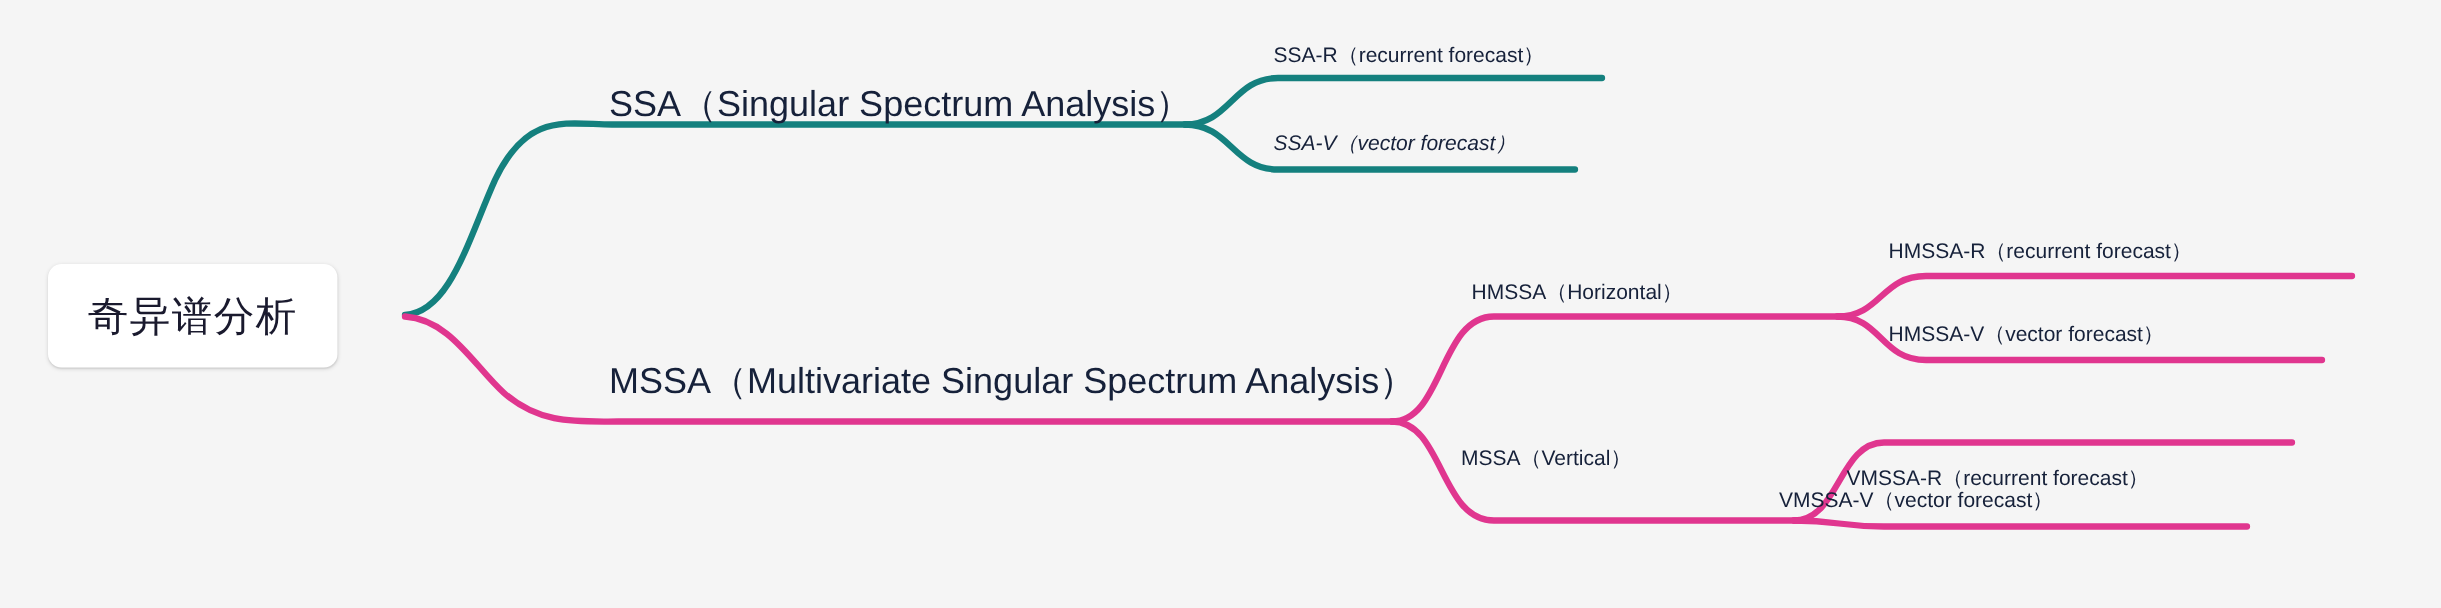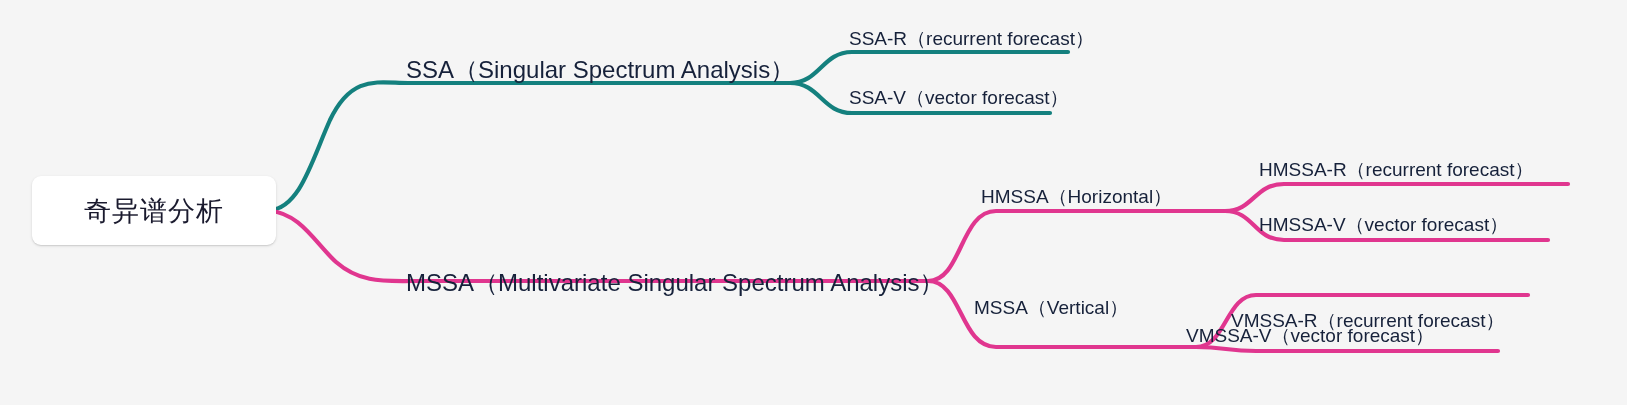--- a/index.html
+++ b/index.html
@@ -26,39 +26,39 @@
     top: 0;
     left: 0;
     width: 1627px;
     height: 405px;
     pointer-events: none;
   }
   .root-node {
     position: absolute;
     left: 32px;
     top: 176px;
-    width: 244px;
+    width: 193px;
     height: 69px;
     background: #ffffff;
     border-radius: 9px;
     box-shadow: 0 1px 3px rgba(0,0,0,0.13), 0 1px 1px rgba(0,0,0,0.07);
     display: flex;
     align-items: center;
     justify-content: center;
     box-sizing: border-box;
   }
   .root-label {
     font-size: 27px;
     color: #1a1a2e;
     letter-spacing: 1px;
     font-family: "DejaVu Sans", "Liberation Sans", sans-serif;
   }
   .node-label {
     position: absolute;
-    font-size: 19px;
+    font-size: 14px;
     color: #16213a;
     white-space: nowrap;
     line-height: 1;
   }
   .node-label.lvl1 {
     font-size: 24px;
   }
 </style>
 </head>
 <body>
@@ -89,29 +89,29 @@
   </svg>
 
   <div class="root-node">
     <span class="root-label">奇异谱分析</span>
   </div>
 
   <div class="node-label lvl1" style="left:406px; top:58px;">
     <span>SSA（Singular Spectrum Analysis）</span>
   </div>
 
-  <div class="node-label lvl1" style="left:406px; top:243px;margin-top:28px;">
+  <div class="node-label lvl1" style="left:406px; top:243px;">
     <span>MSSA（Multivariate Singular Spectrum Analysis）</span>
   </div>
 
   <div class="node-label" style="left:849px; top:29px;">
     <span>SSA-R（recurrent forecast）</span>
   </div>
 
-  <div class="node-label" style="left:849px; top:88px;">
+  <div class="node-label" style="left:849px; top:88px;font-style:italic;">
     <span>SSA-V（vector forecast）</span>
   </div>
 
   <div class="node-label" style="left:981px; top:187px;">
     <span>HMSSA（Horizontal）</span>
   </div>
 
   <div class="node-label" style="left:974px; top:298px;">
     <span>MSSA（Vertical）</span>
   </div>

